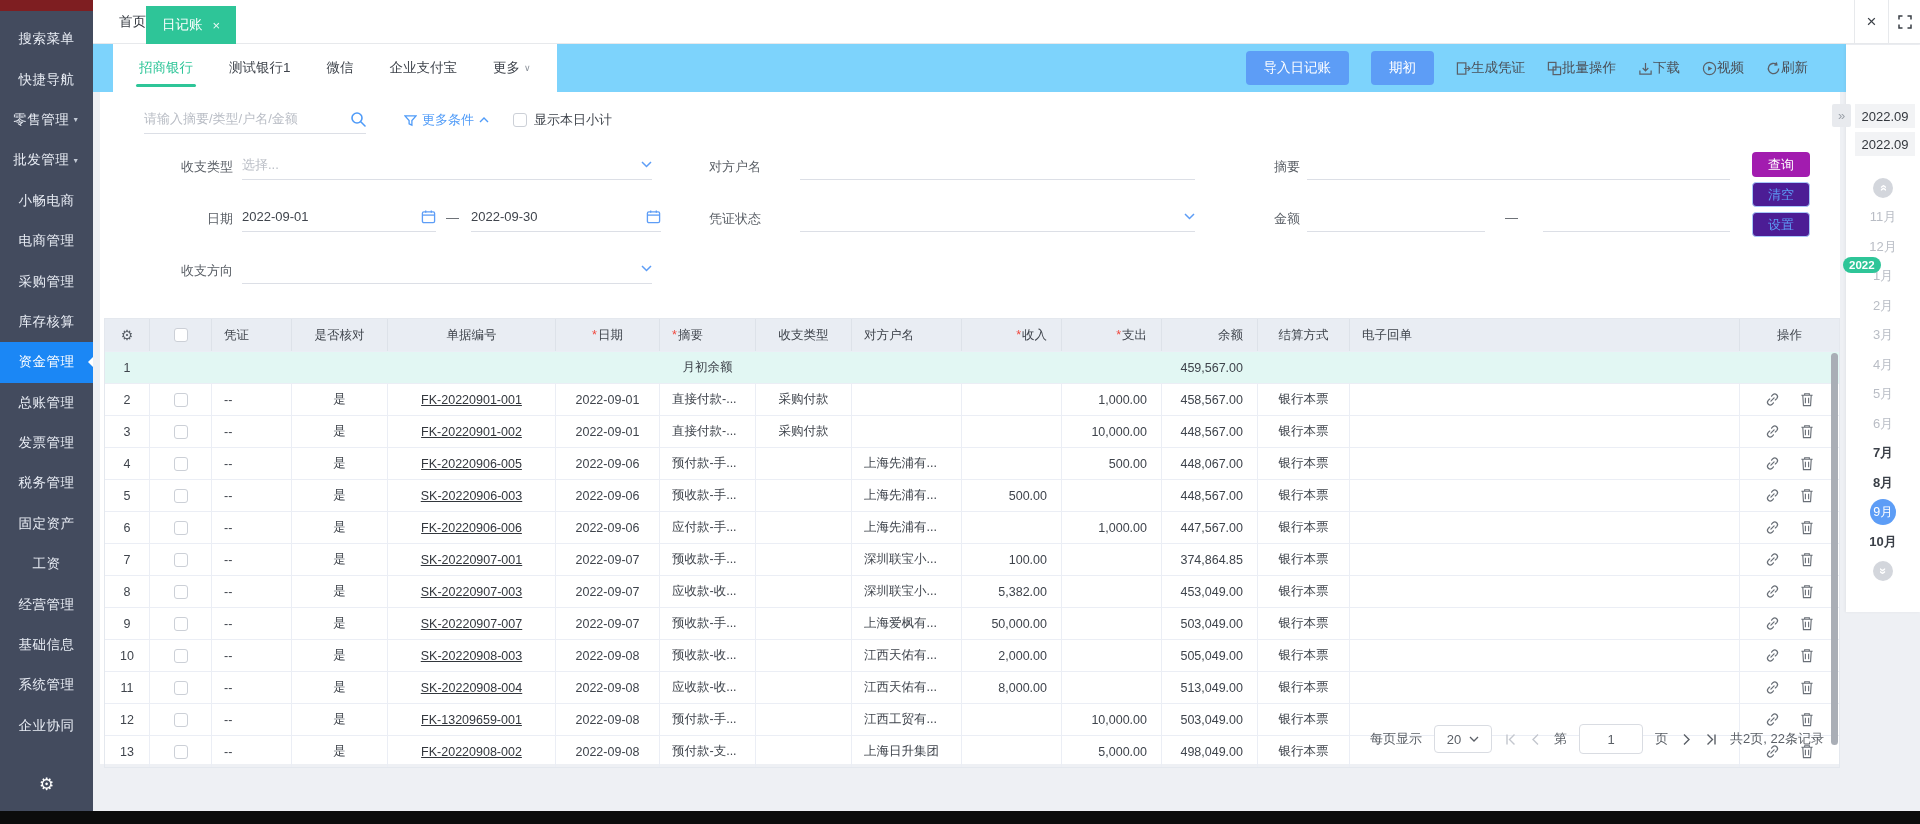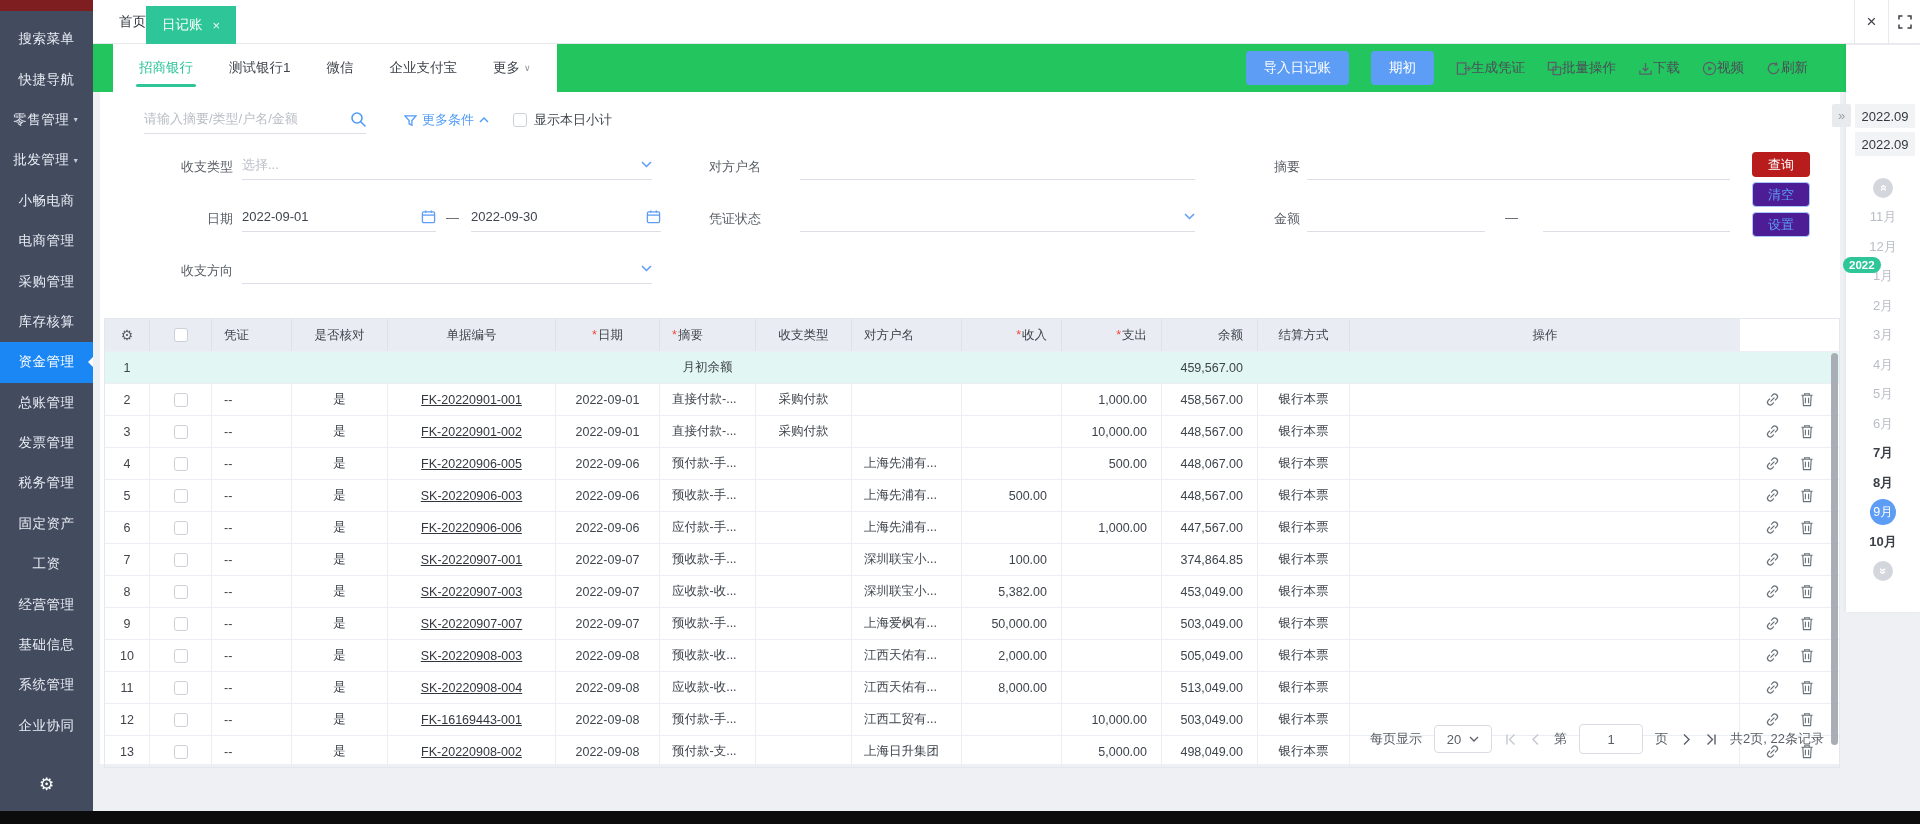--- a/index.html
+++ b/index.html
@@ -17,41 +17,41 @@
 #side-gear{position:absolute;bottom:16px;left:0;width:93px;text-align:center;color:#fff;font-size:17px;cursor:pointer}
 
 #topbar{position:absolute;left:93px;top:0;width:1827px;height:44px;background:#fff;border-bottom:1px solid #e7e9ec;z-index:5}
 #home-tab{position:absolute;left:10px;top:0;height:44px;line-height:44px;padding:0 16px;color:#363b42;font-size:13.5px;cursor:pointer}
 #journal-tab{position:absolute;left:53px;top:6px;height:38px;background:#2ec598;color:#fff;display:flex;align-items:center;padding:0 16px;font-size:13.5px;gap:10px;cursor:pointer}
 #journal-tab .tab-close{font-size:13px;opacity:.9;cursor:pointer}
 .win-btn{position:absolute;top:0;height:44px;display:flex;align-items:center;justify-content:center;border-left:1px solid #e7e9ec;cursor:pointer;color:#3a3f46}
 #win-close{right:32px;width:34px;font-size:17px}
 #win-fs{right:0;width:32px}
 
-#substrip{position:absolute;left:93px;top:44px;width:1753px;height:48px;background:#22c55e}
+#substrip{position:absolute;left:93px;top:44px;width:1753px;height:48px;background:#7dd3fc}
 #banktabs{position:absolute;left:20px;top:0;height:48px;background:#fff;display:flex;align-items:stretch;padding:0 8px}
 .banktab{display:flex;align-items:center;padding:0 18px;font-size:13.5px;color:#3f444c;cursor:pointer;position:relative;white-space:nowrap}
 .banktab.active{color:#2ec598}
 .banktab.active::after{content:"";position:absolute;left:15px;right:15px;bottom:5px;height:3px;background:#2ec598;border-radius:2px}
 .banktab .side-caret{color:#8a9099}
 #tb-actions{position:absolute;right:38px;top:0;height:48px;display:flex;align-items:center;gap:22px}
 .btn-primary{background:#5d9df6;color:#fff;border:none;height:34px;padding:0 18px;border-radius:4px;font-size:13.5px;cursor:pointer;font-family:inherit}
 .icon-act{display:flex;align-items:center;color:#4a4f57;font-size:13.5px;cursor:pointer;white-space:nowrap}
 
 #card{position:absolute;left:100px;top:92px;width:1740px;height:672px;background:#fff;z-index:2}
 .f-label{position:absolute;color:#5a5f66;font-size:13px;text-align:right;white-space:nowrap}
 .f-field{position:absolute;height:30px;border-bottom:1px solid #dcdfe6;display:flex;align-items:center;justify-content:space-between;font-size:13px;color:#3f444c}
 .placeholder{color:#b9bdc5}
 .sep-dash{position:absolute;color:#5a5f66}
 #search-wrap{left:44px;top:12px;width:222px}
 #more-cond{position:absolute;left:304px;top:19px;color:#4f9bf8;display:flex;align-items:center;gap:5px;cursor:pointer;font-size:13px}
 #subtotal-wrap{position:absolute;left:413px;top:19px;display:flex;align-items:center;gap:7px;cursor:pointer}
 .cb{width:14px;height:14px;border:1px solid #ccd0d7;border-radius:3px;background:#fff;flex:none}
 .side-btn{position:absolute;left:1652px;width:58px;height:25px;border-radius:4px;font-size:13px;display:flex;align-items:center;justify-content:center;cursor:pointer}
-.side-btn.fill{background:#b91c1c;color:#fff}
+.side-btn.fill{background:#a21caf;color:#fff}
 .side-btn.line{background:#4c1d95;color:#5d9df6;border:1px solid #a8c9fa}
 
 #tbl{position:absolute;left:4px;top:226px;width:1736px;border:1px solid #e4e8ee}
 .trow{display:grid;grid-template-columns:45px 62px 80px 96px 168px 104px 96px 96px 110px 100px 100px 96px 92px 390px 99px}
 .th{background:#e9edf3;height:32px;display:flex;align-items:center;justify-content:center;font-size:12.5px;color:#3f444c;border-right:1px solid #dde2e9;white-space:nowrap}
 .td{height:32px;display:flex;align-items:center;justify-content:center;font-size:12.5px;color:#3f444c;border-right:1px solid #ebeef5;border-top:1px solid #ebeef5;white-space:nowrap;overflow:hidden}
 .th:last-child,.td:last-child{border-right:none}
 .al{justify-content:flex-start;padding-left:12px}
 .ar{justify-content:flex-end;padding-right:14px}
 .req::before{content:"*";color:#f0483e;margin-right:1px}
@@ -350,20 +350,23 @@
         </div>
         <div class="th ar">
           <span class="req">支出</span>
         </div>
         <div class="th ar">
           <span>余额</span>
         </div>
         <div class="th">
           <span>结算方式</span>
         </div>
+        <div class="th al">
+          <span>电子回单</span>
+        </div>
         <div class="th">
           <span>操作</span>
         </div>
       </div>
       <div class="trow open-row">
         <div class="td">1</div>
         <div class="td"></div>
         <div class="td al"></div>
         <div class="td"></div>
         <div class="td"></div>
@@ -699,21 +702,21 @@
         </div>
       </div>
       <div class="trow">
         <div class="td">12</div>
         <div class="td">
           <span class="cb"></span>
         </div>
         <div class="td al">--</div>
         <div class="td">是</div>
         <div class="td">
-          <span class="doc-link">FK-16169443-001</span>
+          <span class="doc-link">FK-13209659-001</span>
         </div>
         <div class="td">2022-09-08</div>
         <div class="td al">预付款-手...</div>
         <div class="td"></div>
         <div class="td al">江西工贸有...</div>
         <div class="td ar"></div>
         <div class="td ar">10,000.00</div>
         <div class="td ar">503,049.00</div>
         <div class="td">银行本票</div>
         <div class="td al"></div>

